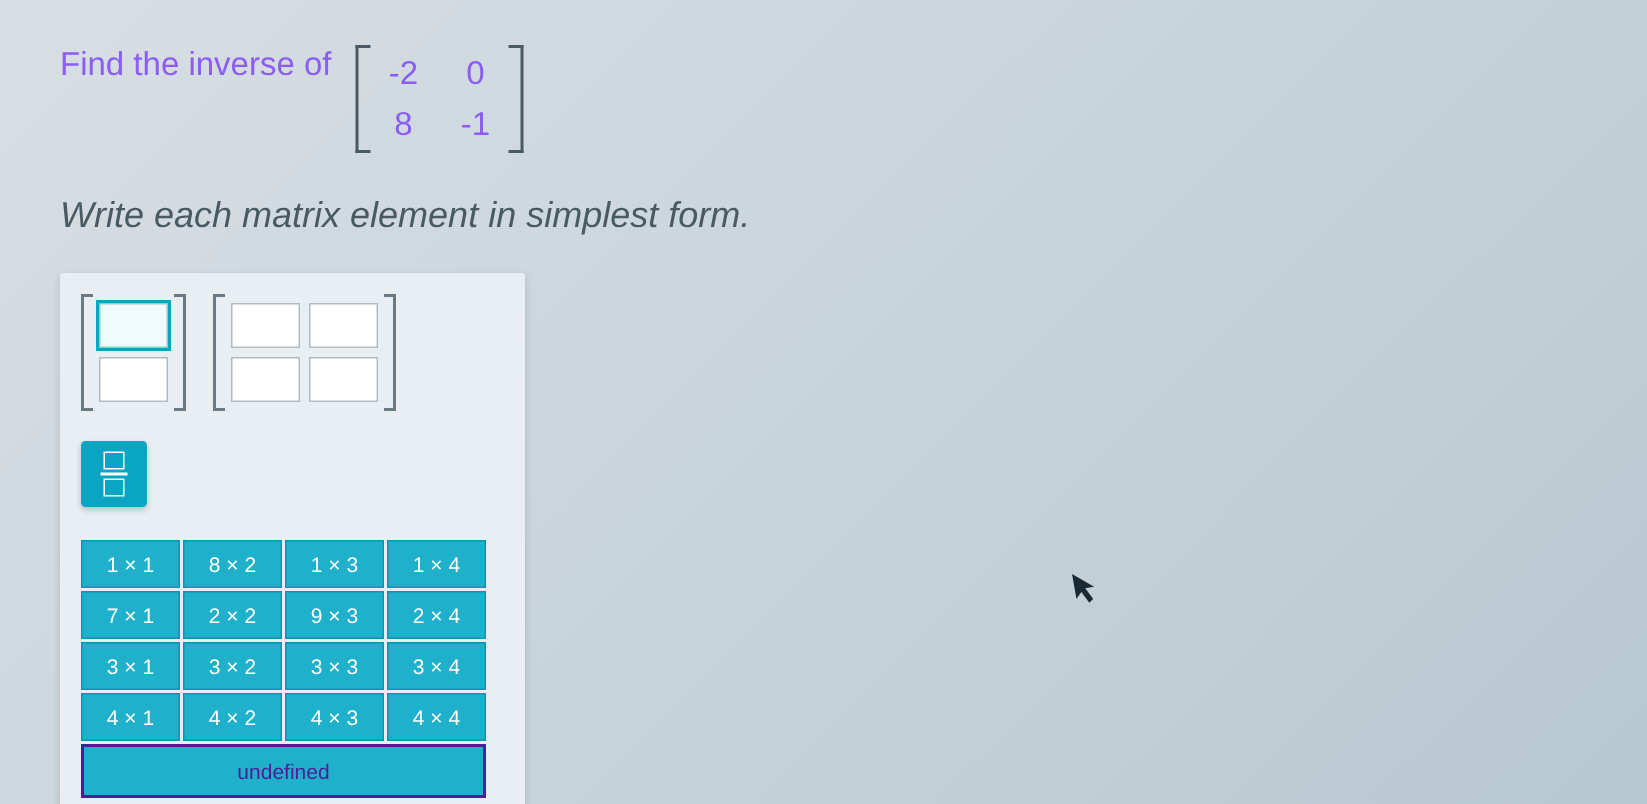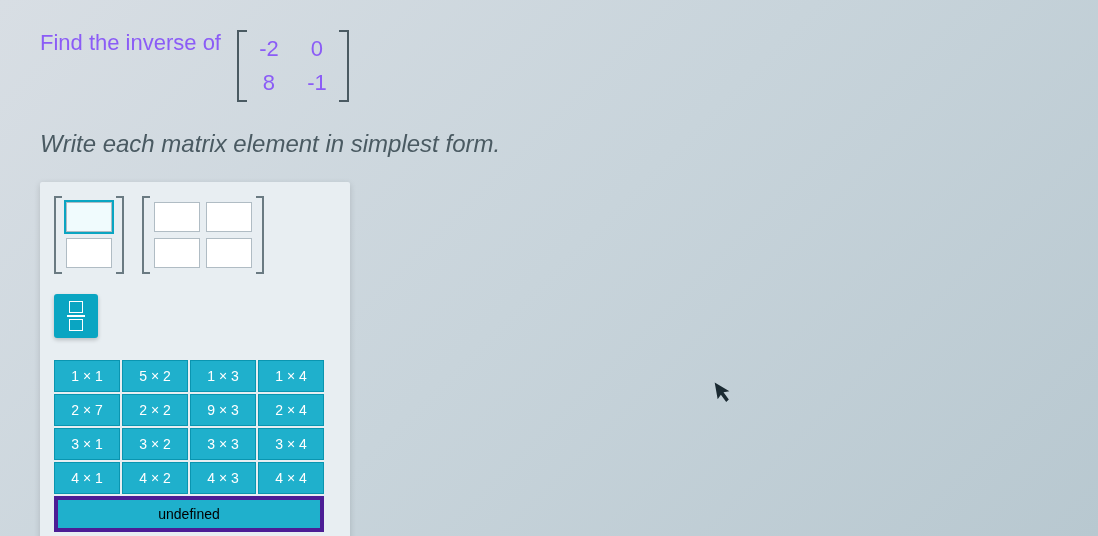--- a/index.html
+++ b/index.html
@@ -148,27 +148,27 @@
     display: flex;
     align-items: center;
     justify-content: center;
     cursor: pointer;
     border: 1px solid #0a95b0;
   }
   .undef-btn {
     grid-column: 1 / span 4;
     height: 36px;
     background: #1fb0cc;
-    color: #000000;
+    color: #4c1d95;
     font-size: 14px;
     display: flex;
     align-items: center;
     justify-content: center;
     cursor: pointer;
-    border: 4px solid #4c1d95;
+    border: 2px solid #4c1d95;
   }
   .cursor {
     position: absolute;
     left: 716px;
     top: 380px;
     font-size: 22px;
     color: #1a2a32;
     transform: rotate(-10deg);
   }
 </style>
@@ -222,25 +222,25 @@
         <div class="frac-inner">
           <div class="frac-box"></div>
           <div class="frac-line"></div>
           <div class="frac-box"></div>
         </div>
       </div>
     </div>
 
     <div class="size-grid">
       <div class="size-btn">1 × 1</div>
-      <div class="size-btn">5 × 2</div>
+      <div class="size-btn">8 × 2</div>
       <div class="size-btn">1 × 3</div>
       <div class="size-btn">1 × 4</div>
 
-      <div class="size-btn">2 × 7</div>
+      <div class="size-btn">7 × 1</div>
       <div class="size-btn">2 × 2</div>
       <div class="size-btn">9 × 3</div>
       <div class="size-btn">2 × 4</div>
 
       <div class="size-btn">3 × 1</div>
       <div class="size-btn">3 × 2</div>
       <div class="size-btn">3 × 3</div>
       <div class="size-btn">3 × 4</div>
 
       <div class="size-btn">4 × 1</div>

